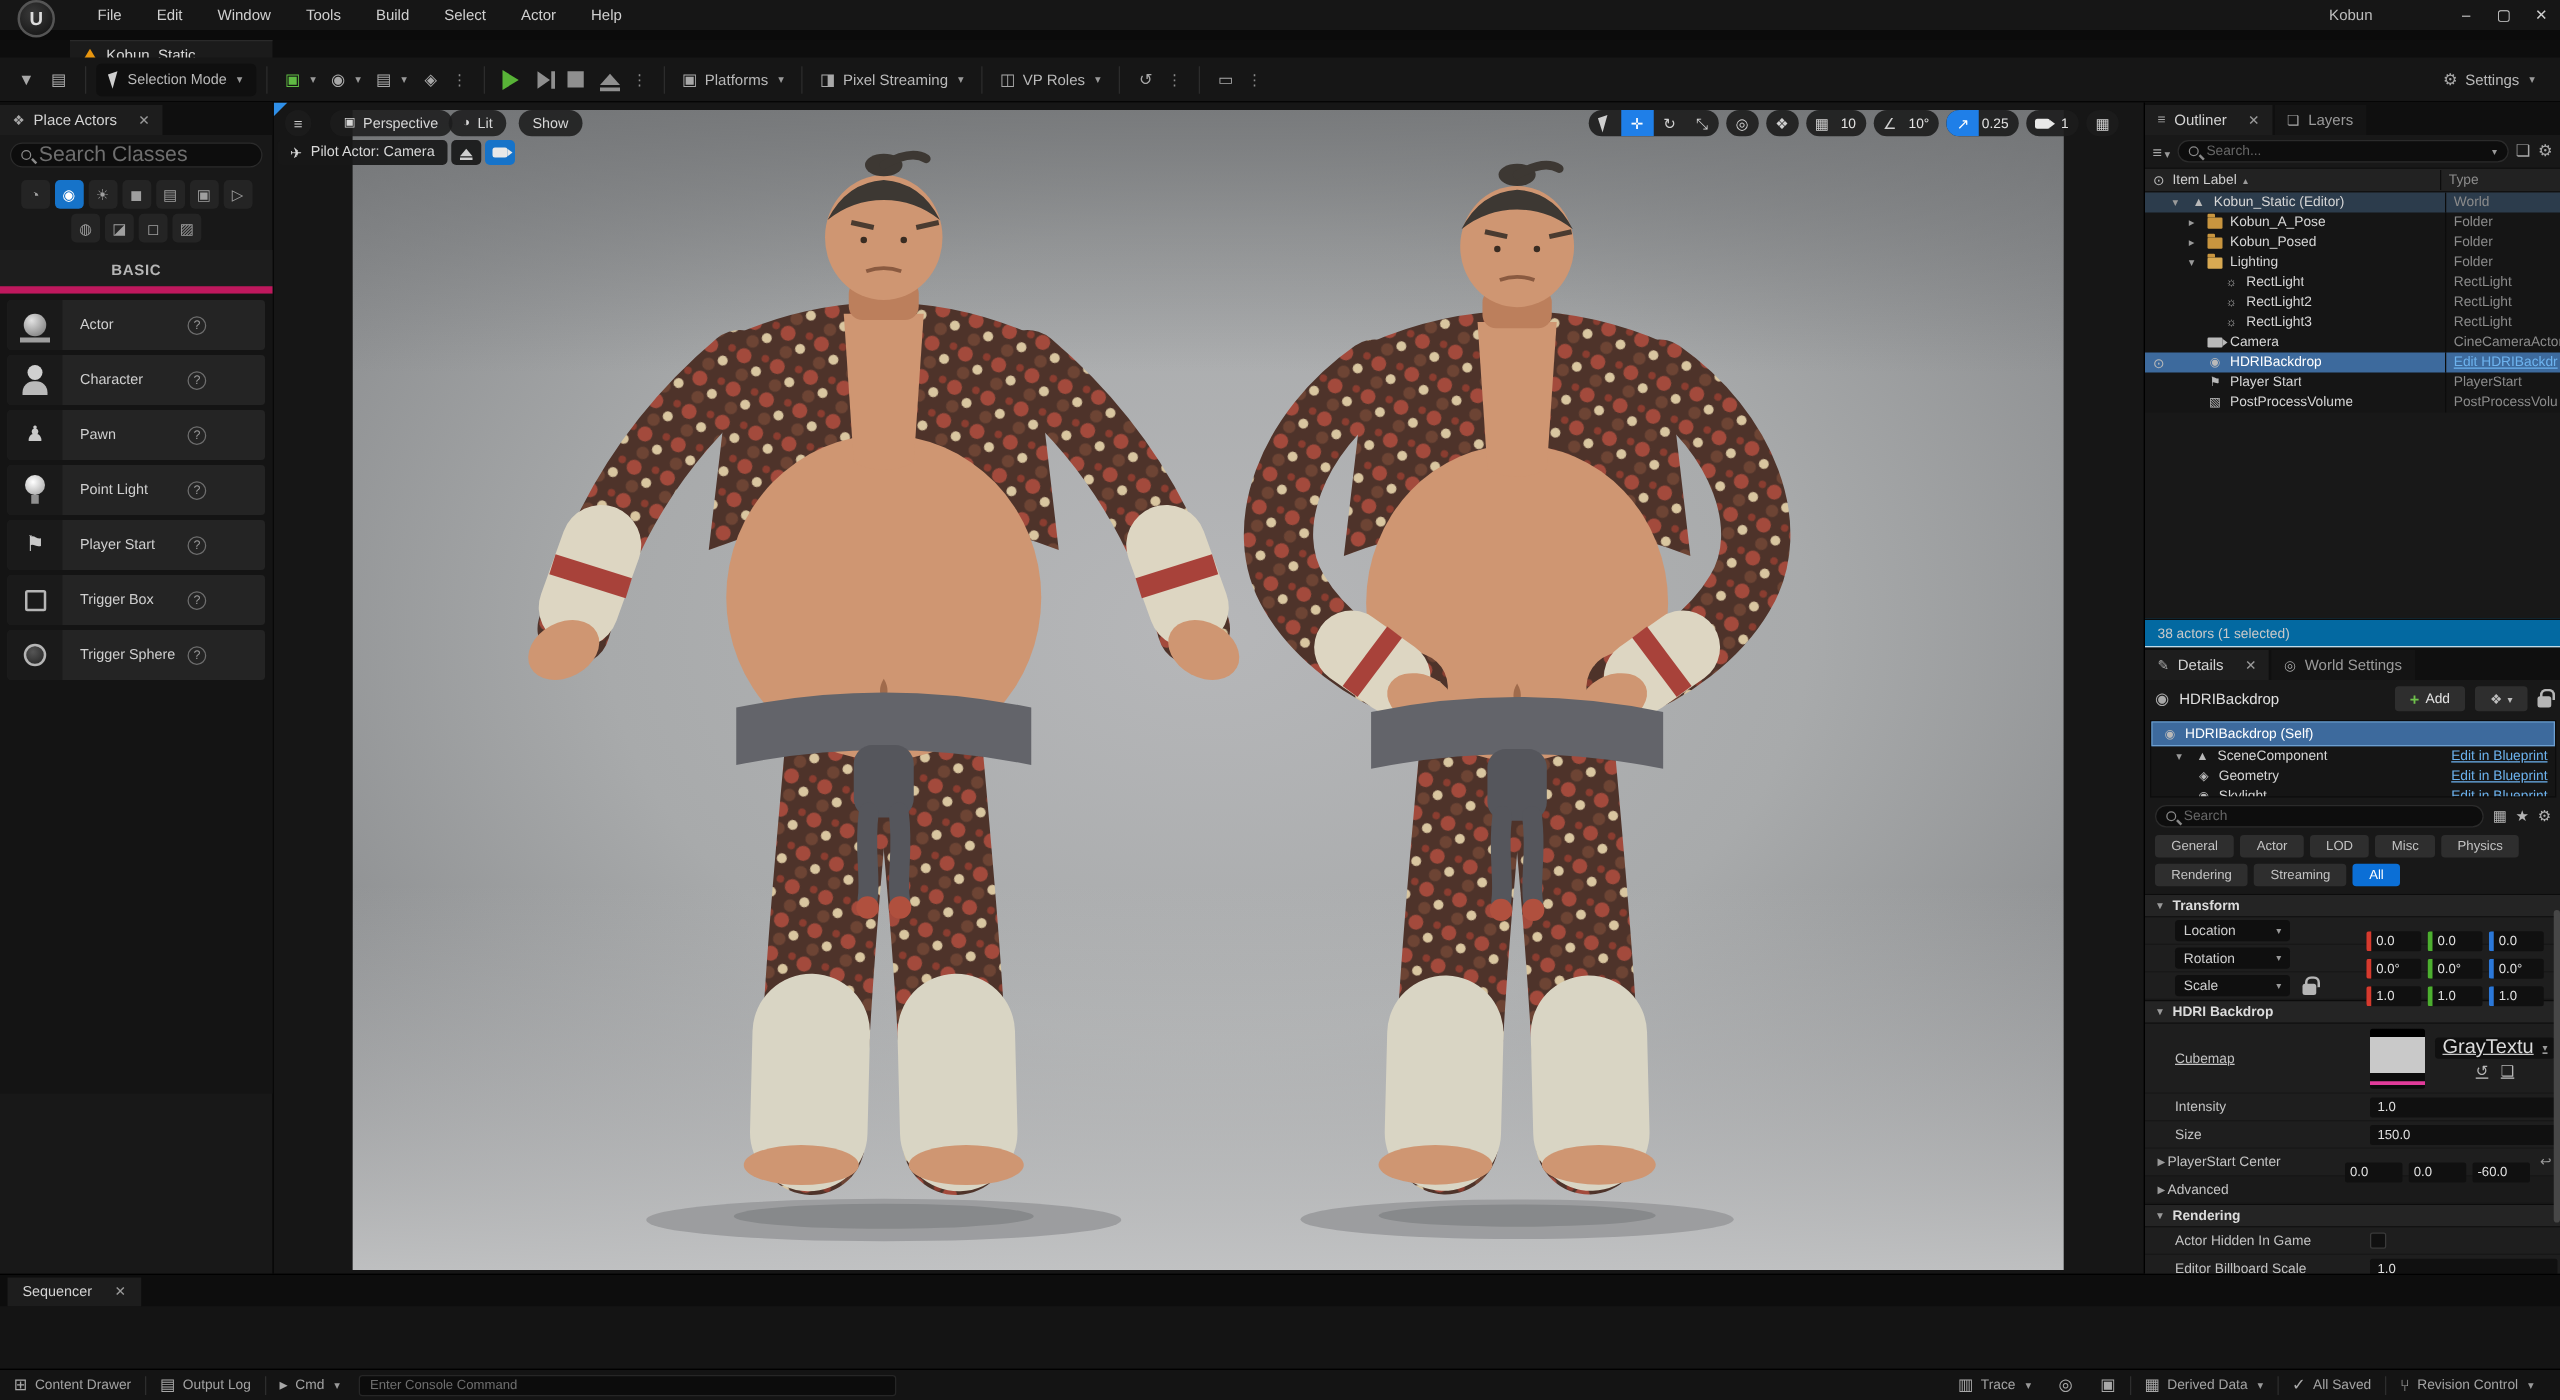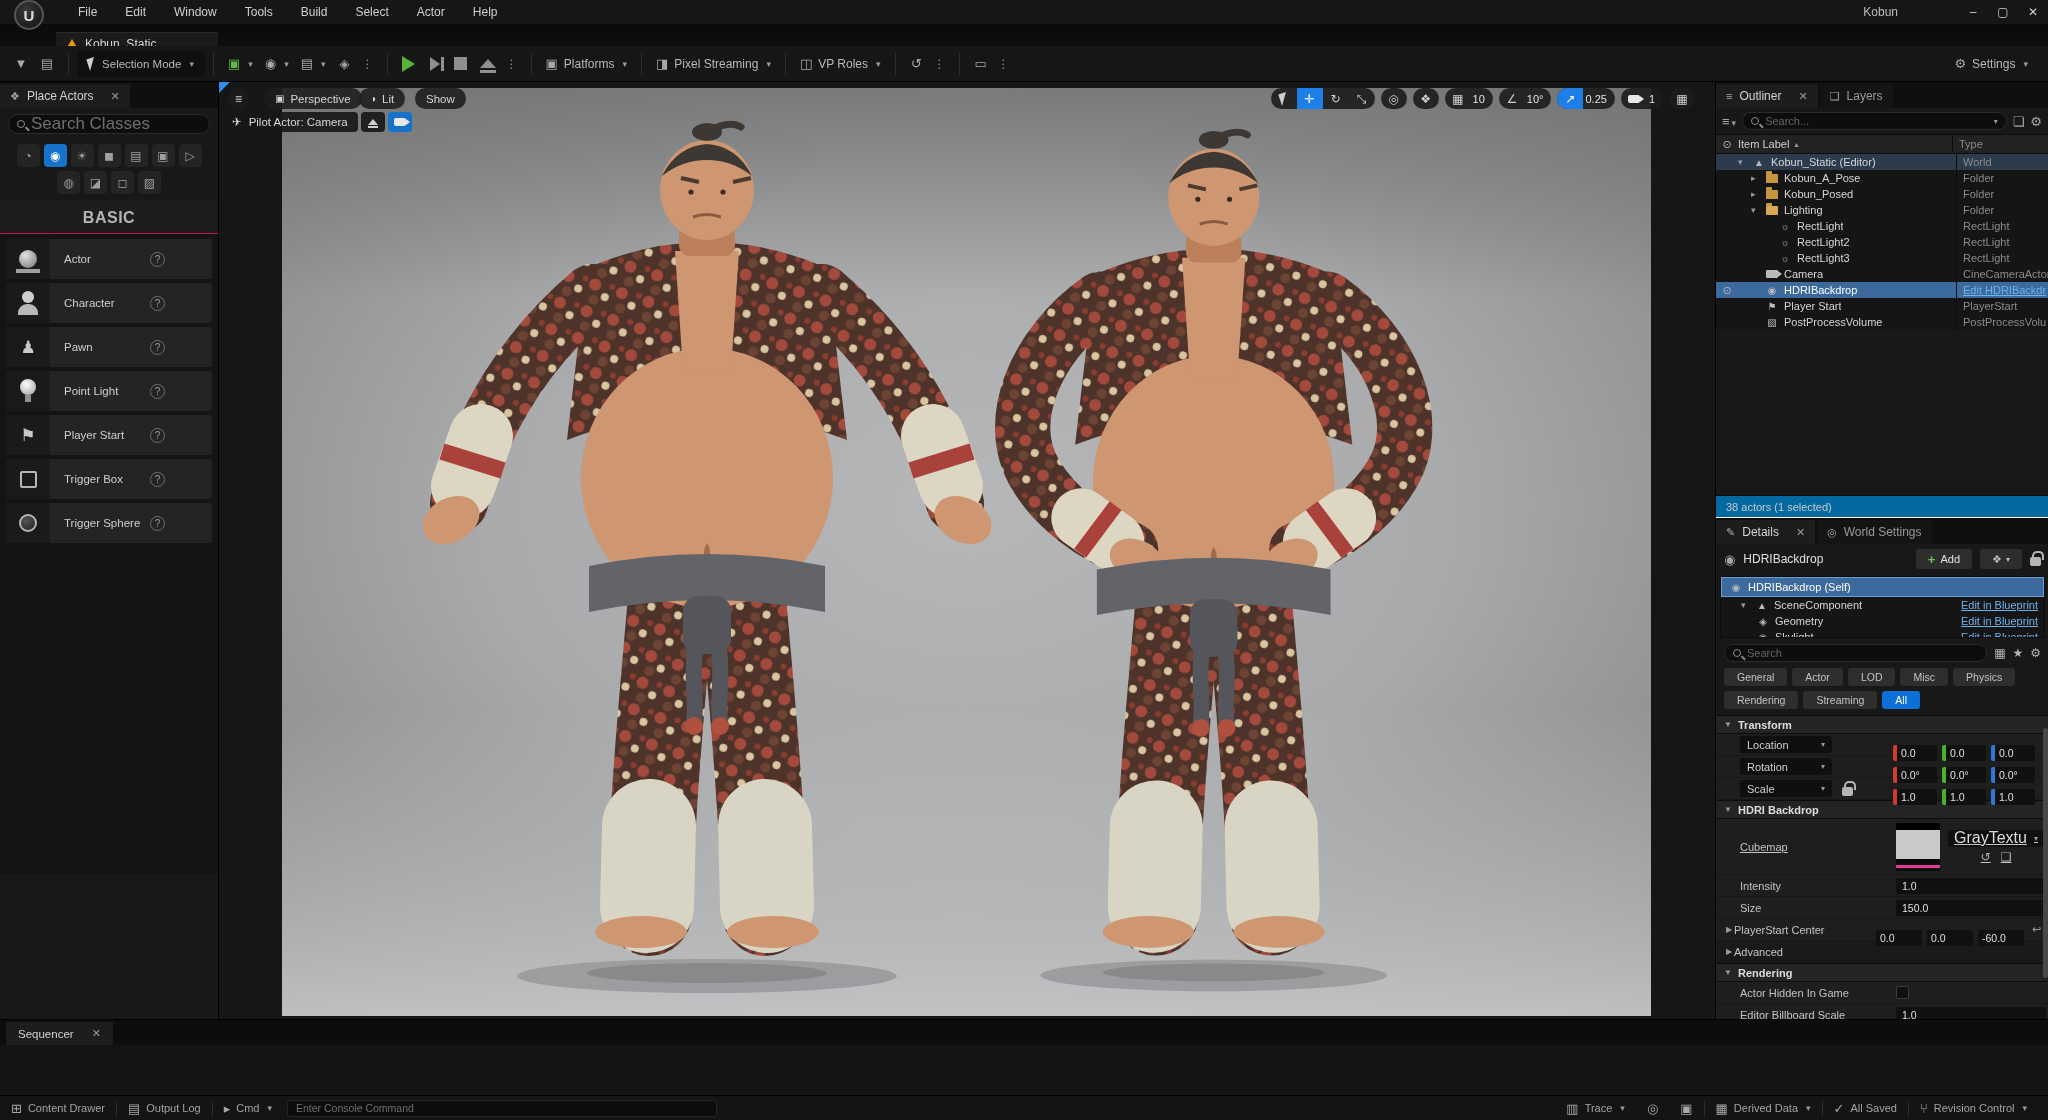--- a/index.html
+++ b/index.html
@@ -44,21 +44,21 @@
   .panel-tab { height:24px; background:#1d1d1d; display:flex; align-items:center; gap:7px; padding:0 10px; font-size:12px; color:#d3d3d3; }
   .close-x { color:#9a9a9a; font-size:11px; margin-left:10px; }
   .searchbar { margin:6px 8px; height:20px; background:#0d0d0d; border:1px solid #2b2b2b; border-radius:10px; display:flex; align-items:center; padding:0 8px; gap:6px; }
   .search-ico { width:8px; height:8px; border:1.5px solid #8a8a8a; border-radius:50%; position:relative; flex:none; }
   .search-ico::after { content:""; position:absolute; left:7px; top:7px; width:5px; height:1.5px; background:#8a8a8a; transform:rotate(45deg); }
   .searchbar input { background:transparent; border:none; outline:none; color:#cfcfcf; font-size:17px; width:100%; font-family:inherit; }
   .searchbar input::placeholder { color:#6e6e6e; }
   #pa-palette { display:flex; flex-wrap:wrap; justify-content:center; gap:4px; padding:4px 10px 2px; }
   .pal-btn { width:23px; height:23px; border-radius:4px; background:#242424; color:#9f9f9f; display:flex; align-items:center; justify-content:center; font-size:12px; }
   .pal-btn.active { background:#1673c9; color:#fff; }
-  #pa-section { text-align:center; font-size:16px; font-weight:bold; color:#b5b5b5; letter-spacing:.5px; padding:9px 0 6px; background:#1d1d1d; margin-top:4px; border-bottom:1px solid #be185d;}
+  #pa-section { text-align:center; font-size:12px; font-weight:bold; color:#b5b5b5; letter-spacing:.5px; padding:9px 0 6px; background:#1d1d1d; margin-top:4px; border-bottom:6px solid #be185d;}
   #pa-list { padding:5px 6px; display:flex; flex-direction:column; gap:4px; background:#141414; height:640px; }
   .pa-row { height:40px; background:#242424; border-radius:3px; display:flex; align-items:center; position:relative; }
   .pa-ico { width:44px; height:40px; background:#1a1a1a; border-radius:3px 0 0 3px; display:flex; align-items:center; justify-content:center; flex:none; }
   .pa-label { margin-left:14px; font-size:11.5px; color:#cfcfcf; }
   .pa-help { position:absolute; left:144px; width:15px; height:15px; border:1px solid #6e6e6e; border-radius:50%; color:#9a9a9a; font-size:10px; display:flex; align-items:center; justify-content:center; }
   .pi { color:#c9c9c9; font-size:17px; }
   .pi-actor { width:18px; height:18px; border-radius:50%; background:radial-gradient(circle at 35% 30%,#e2e2e2,#6f6f6f); position:relative; }
   .pi-actor::after { content:""; position:absolute; left:-3px; top:19px; width:24px; height:4px; background:#9f9f9f; }
   .pi-character { position:relative; width:22px; height:24px; }
   .pi-character::before { content:""; position:absolute; left:5px; top:0; width:12px; height:12px; border-radius:50%; background:#cfcfcf; }

